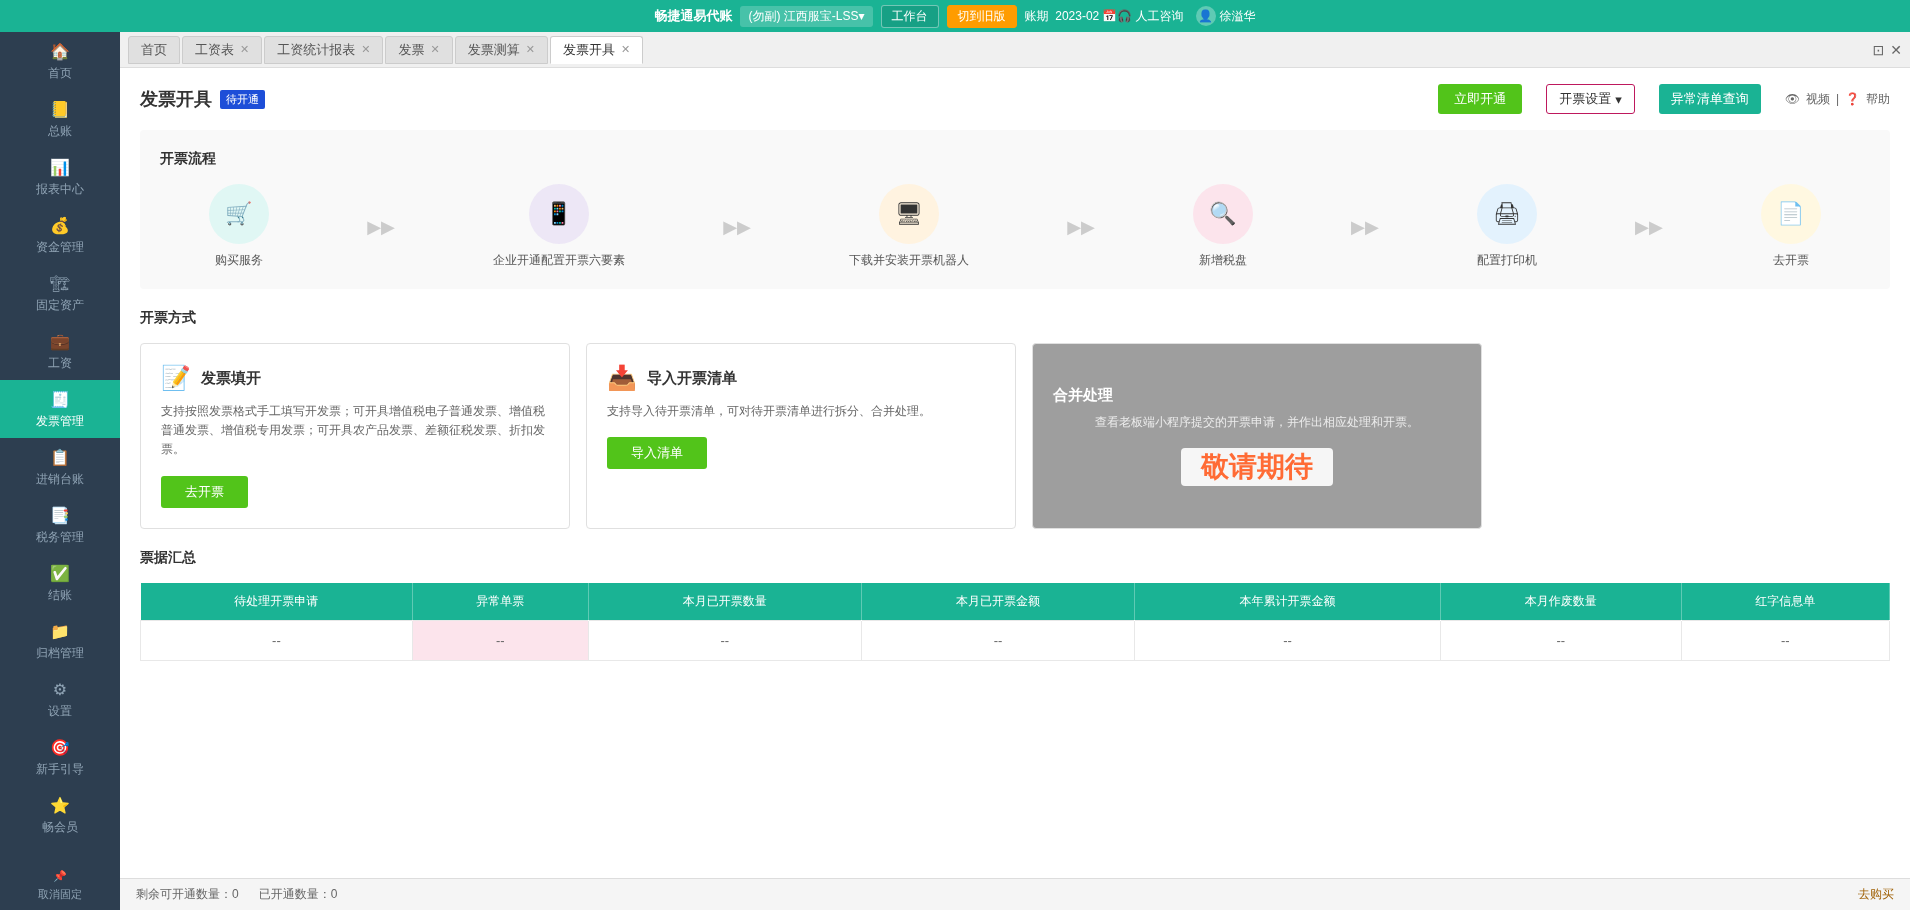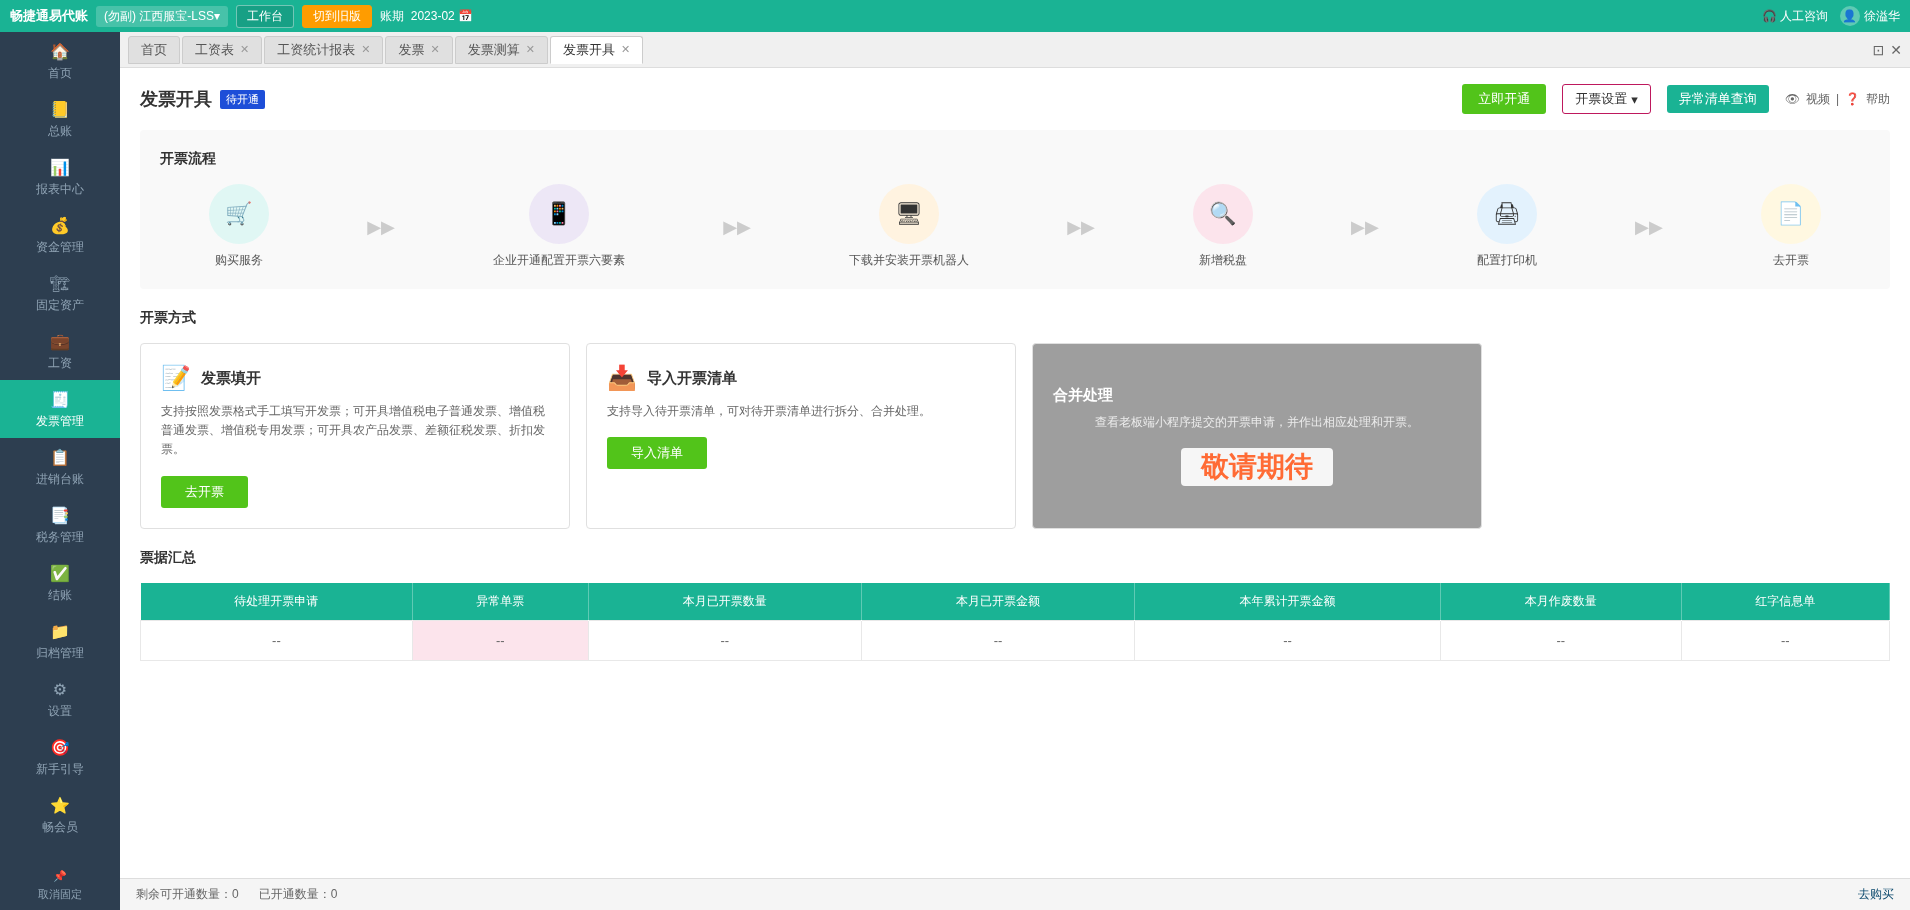--- a/index.html
+++ b/index.html
@@ -6,21 +6,21 @@
     body { font-family: 'Microsoft YaHei', Arial, sans-serif; font-size: 13px; background: #f5f5f5; color: #333; overflow: hidden; }
 
     
     .top-bar {
       height: 32px;
       background: #1ab394;
       display: flex;
       align-items: center;
       padding: 0 10px;
       color: white;
-      justify-content: space-between;
+      justify-content: center;
     }
     .top-bar-left { display: flex; align-items: center; gap: 8px; }
     .top-bar-logo { font-size: 13px; font-weight: bold; color: white; }
     .top-bar-company { background: rgba(255,255,255,0.2); border-radius: 3px; padding: 2px 8px; font-size: 12px; display: flex; align-items: center; cursor: pointer; }
     .top-bar-btn { background: #17a085; border: 1px solid rgba(255,255,255,0.4); border-radius: 3px; color: white; padding: 2px 10px; cursor: pointer; font-size: 12px; }
     .top-bar-btn.active { background: #ff9c00; border-color: #ff9c00; }
     .period-label { font-size: 12px; }
     .top-bar-right { display: flex; align-items: center; gap: 12px; font-size: 12px; }
 
     
@@ -77,21 +77,21 @@
     .tab.active { background: white; color: #333; border-bottom-color: white; }
     .tab-close { color: #999; font-size: 11px; cursor: pointer; }
 
     
     .page-content { flex: 1; background: white; padding: 16px 20px; overflow-y: auto; position: relative; }
 
     
     .page-header { display: flex; align-items: center; justify-content: space-between; margin-bottom: 16px; }
     .page-title { font-size: 18px; font-weight: bold; color: #333; display: flex; align-items: center; gap: 8px; }
     .badge-pending { background: #1d4ed8; color: white; font-size: 11px; padding: 2px 6px; border-radius: 2px; }
-    .header-actions { display: flex; align-items: center; gap: 16px; }
+    .header-actions { display: flex; gap: 24px; }
     .btn-green { background: #52c41a; color: white; border: none; padding: 6px 16px; border-radius: 3px; cursor: pointer; font-size: 13px; }
     .btn-outline { background: white; color: #333; border: 1px solid #be185d; padding: 5px 12px; border-radius: 3px; cursor: pointer; font-size: 13px; display: flex; align-items: center; gap: 4px; }
     .btn-teal { background: #1ab394; color: white; border: none; padding: 5px 12px; border-radius: 3px; cursor: pointer; font-size: 13px; }
     .header-right-btns { display: flex; align-items: center; gap: 6px; font-size: 12px; color: #666; }
 
     
     .section-title { font-size: 14px; font-weight: bold; color: #333; margin-bottom: 16px; }
 
     
     .flow-section { background: #f9f9f9; border-radius: 4px; padding: 20px; margin-bottom: 20px; }
@@ -153,21 +153,21 @@
     }
     .summary-table td.highlight-pink { background: #fce4ec; }
 
     
     .bottom-bar {
       background: #f5f5f5; border-top: 1px solid #ddd;
       height: 32px; display: flex; align-items: center;
       padding: 0 16px; font-size: 12px; color: #666;
       gap: 20px; justify-content: space-between;
     }
-    .bottom-link { color: #0c4a6e; cursor: pointer; }
+    .bottom-link { color: #a16207; cursor: pointer; }
 
     
     ::-webkit-scrollbar { width: 6px; }
     ::-webkit-scrollbar-thumb { background: #ccc; border-radius: 3px; }
   </style>
 </head>
 <body>
 
 <div class="top-bar">
   <div class="top-bar-left">

